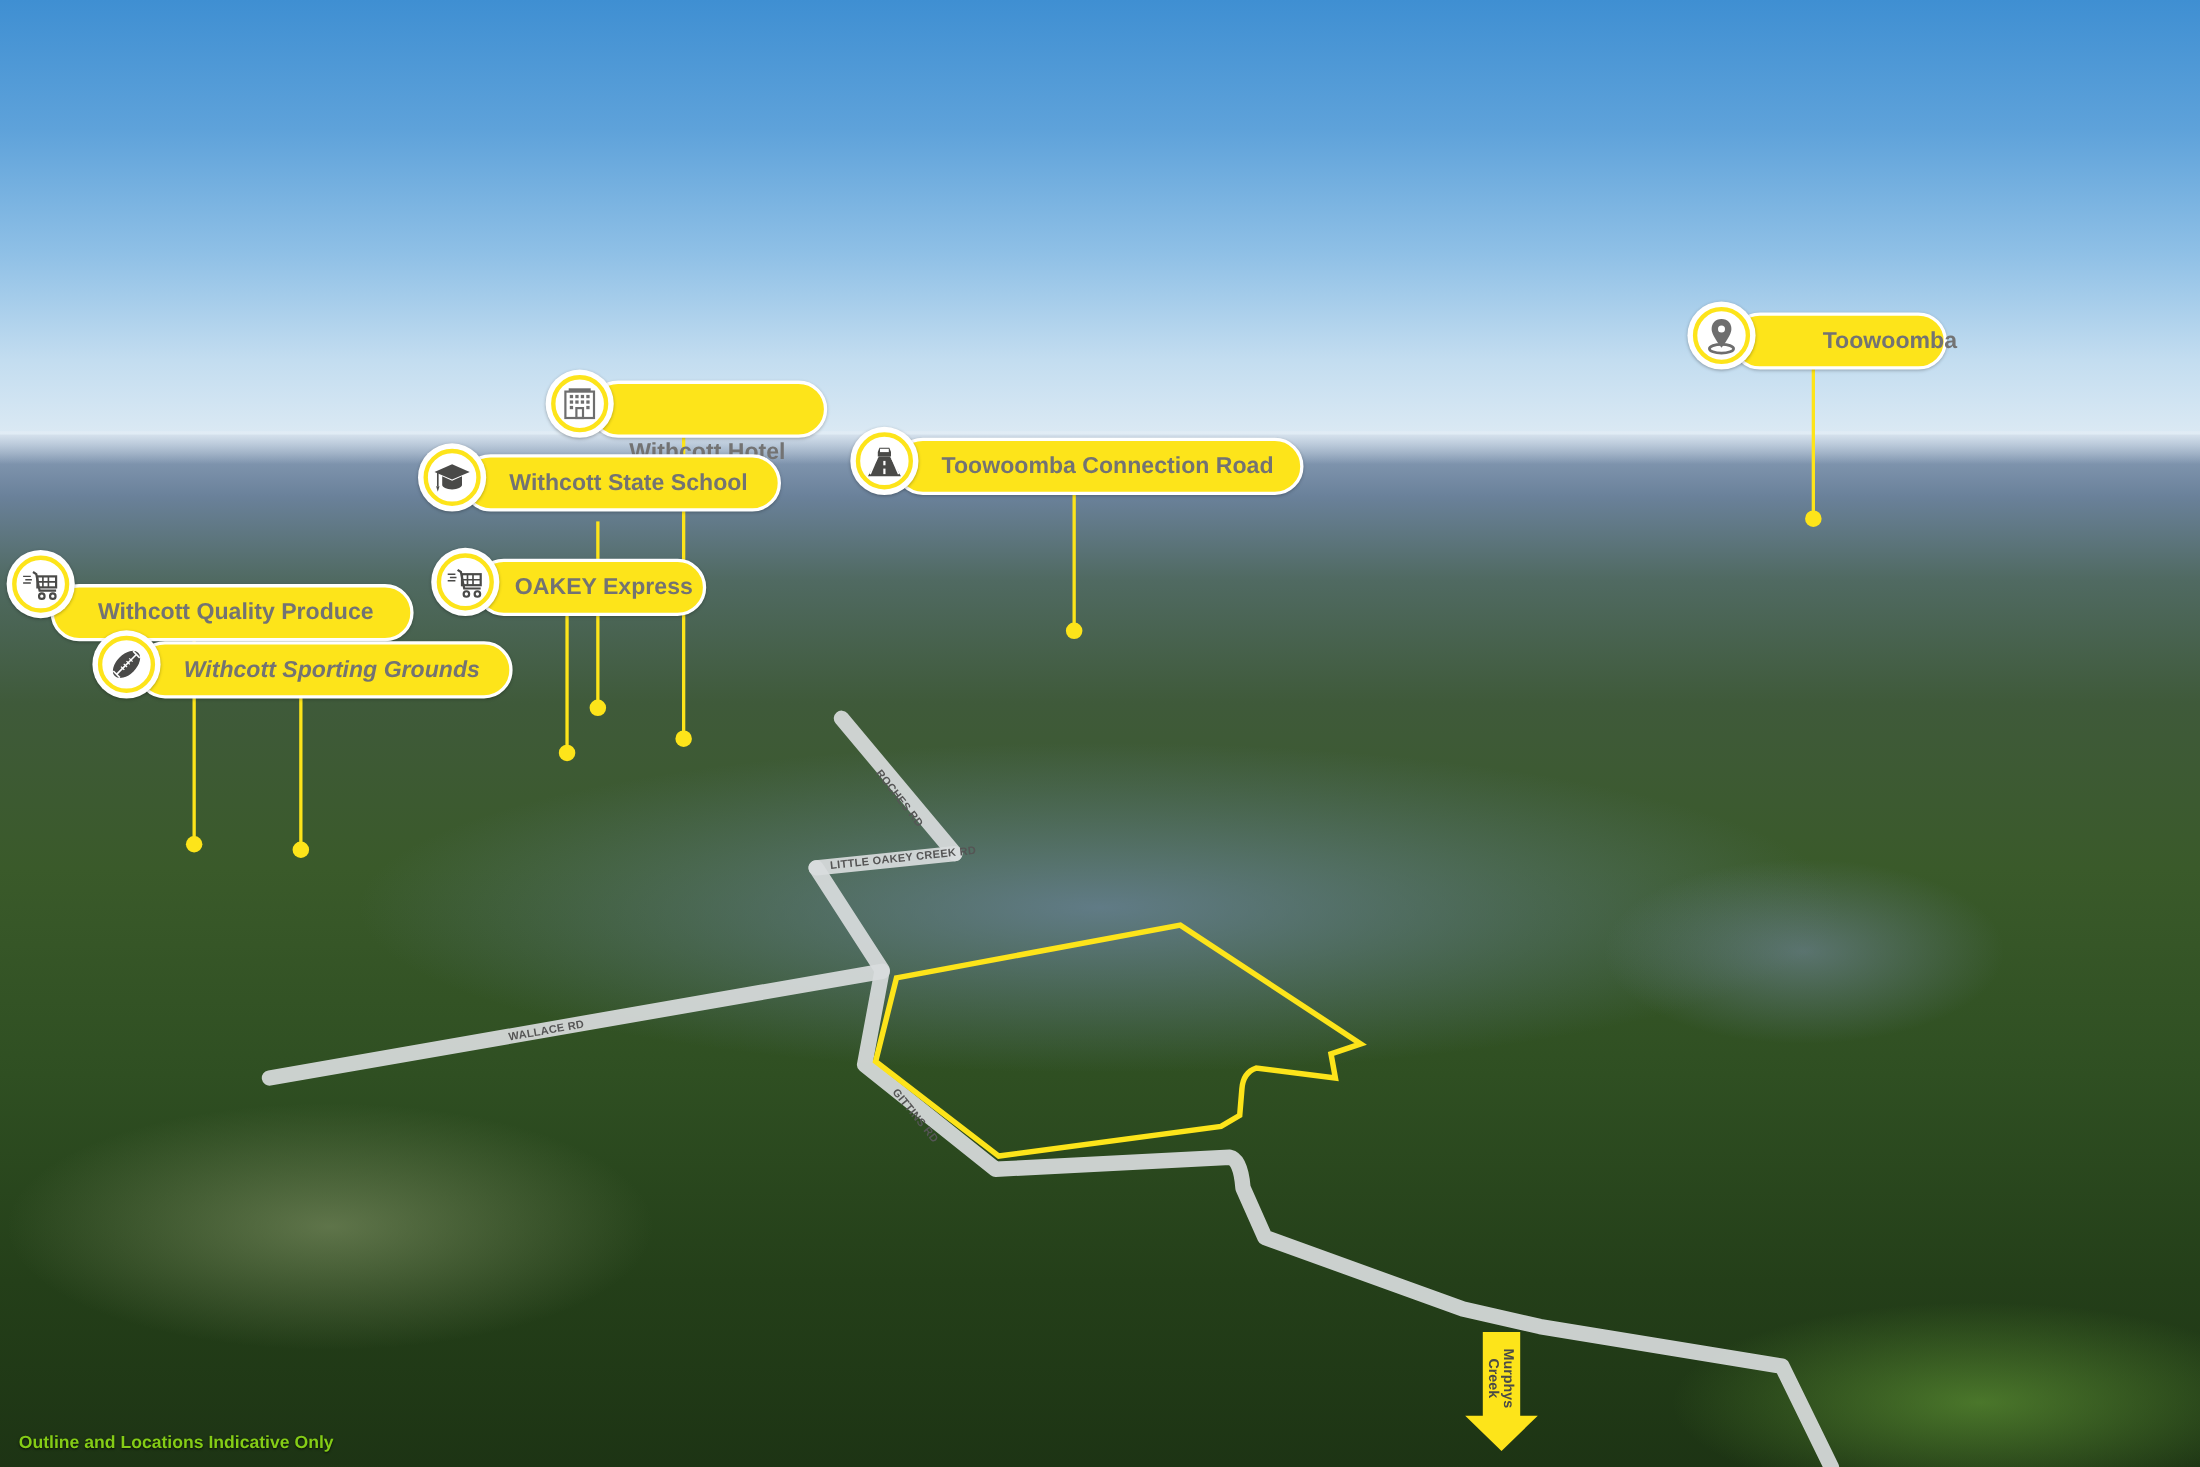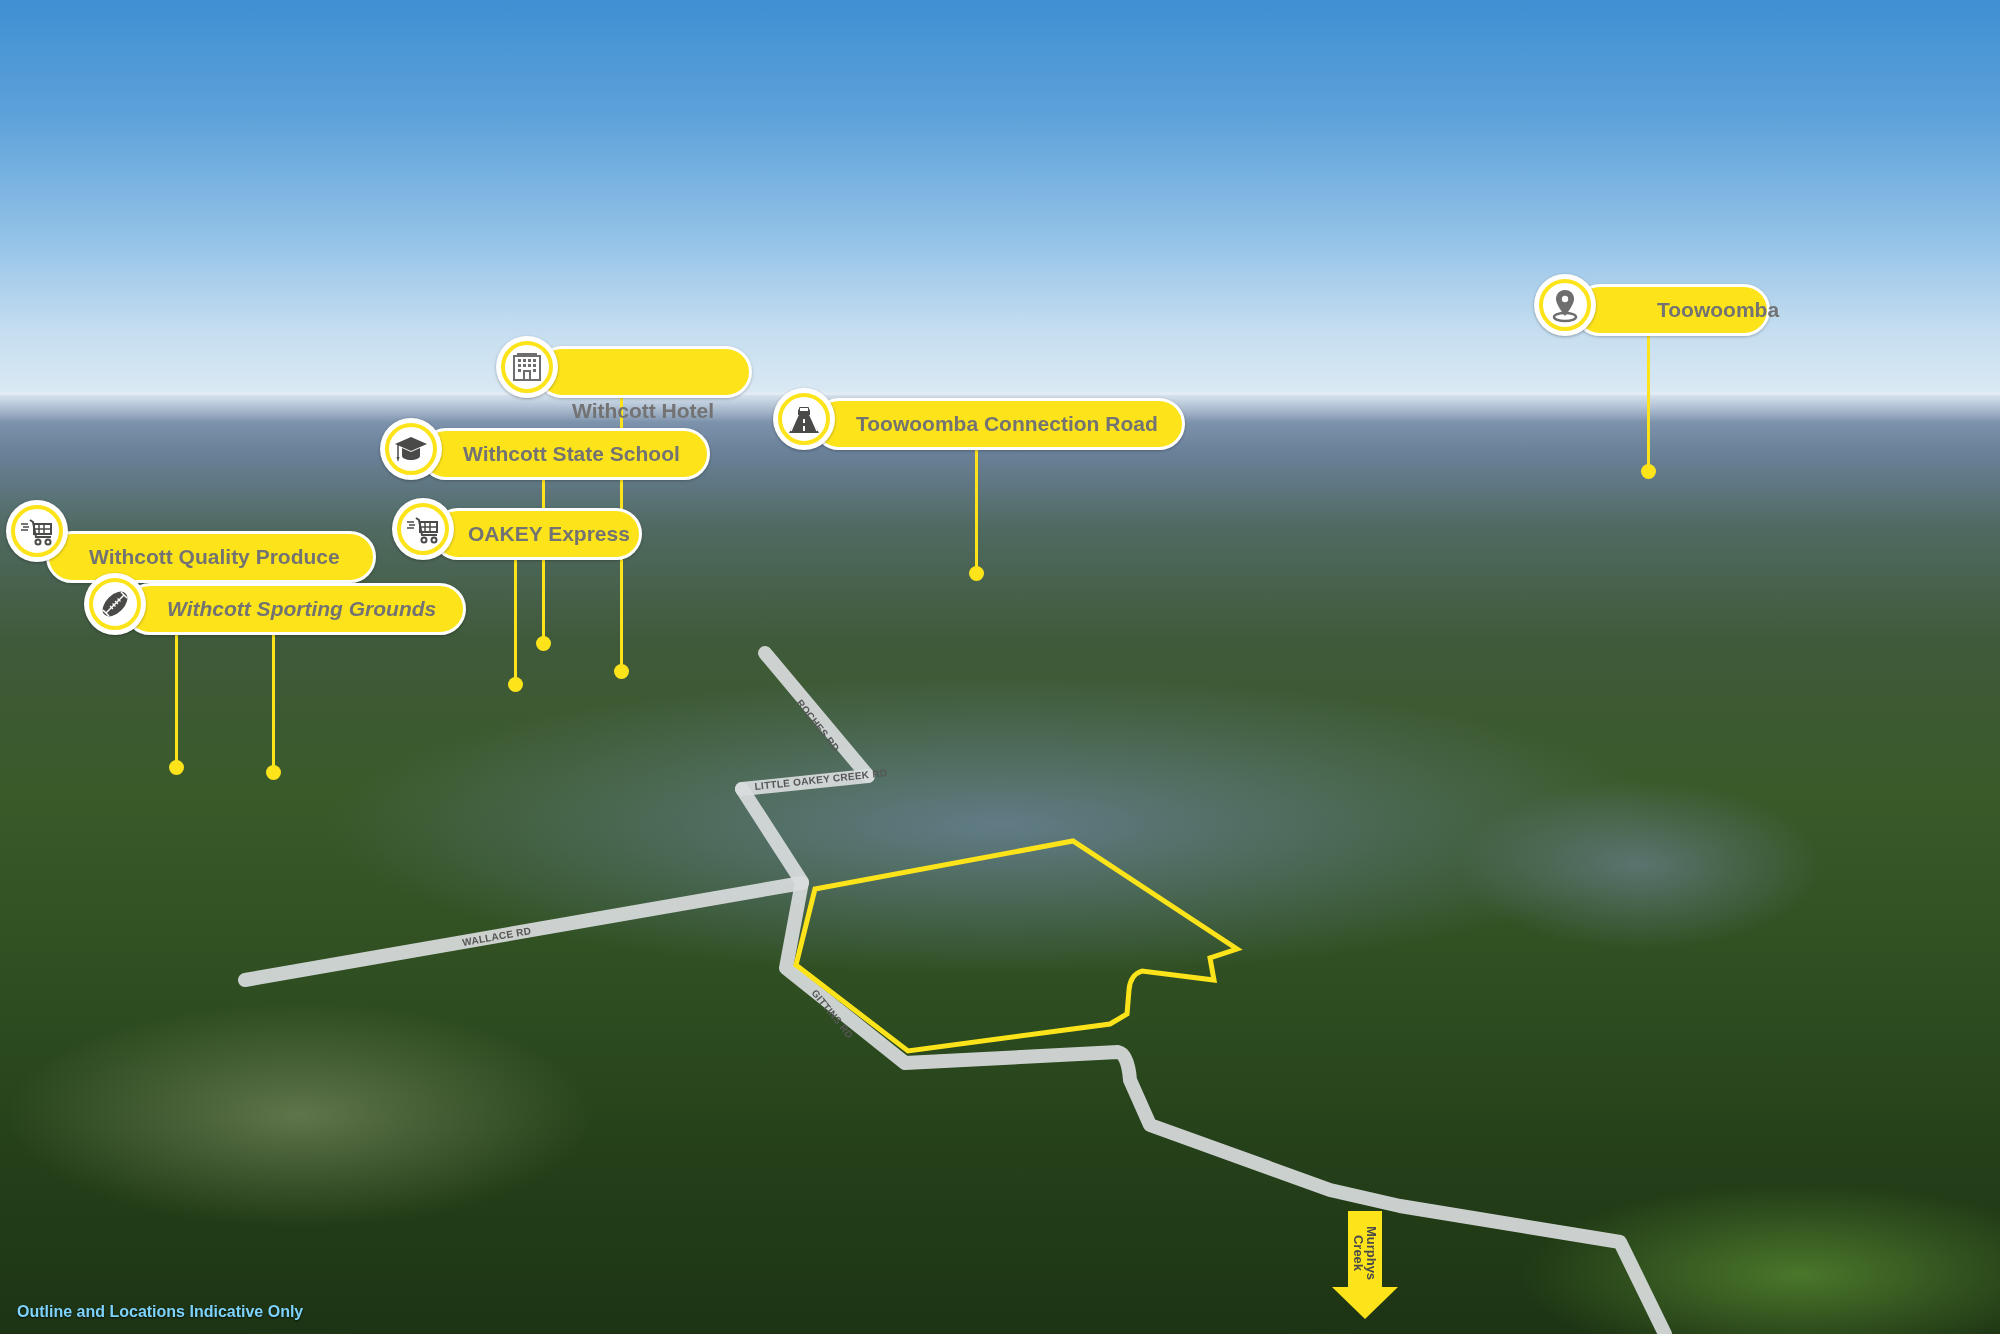--- a/index.html
+++ b/index.html
@@ -25,21 +25,21 @@
   .poi .pill span{position:absolute;top:0;line-height:46px;font-weight:bold;font-size:21px;color:#737373;white-space:nowrap;}
   .poi .icon-circle{position:absolute;left:0;top:-9px;width:62px;height:62px;border-radius:50%;background:#fff;box-shadow:0 1px 3px rgba(0,0,0,0.3);}
   .poi .icon-circle::before{content:"";position:absolute;left:5px;top:5px;width:52px;height:52px;border-radius:50%;box-sizing:border-box;border:4px solid #fde41a;}
   .poi .icon-circle svg{position:absolute;left:13px;top:13px;width:36px;height:36px;}
   .leader{position:absolute;width:3px;background:#fde41a;}
   .dot{position:absolute;width:15px;height:15px;border-radius:50%;background:#fde41a;}
 
   .murphys{position:absolute;left:1330px;top:1211px;width:70px;height:110px;}
   .murphys .label{position:absolute;left:20px;top:4px;width:30px;height:76px;display:flex;align-items:center;justify-content:center;}
   .murphys .label span{display:block;transform:rotate(90deg);white-space:nowrap;font-size:13px;font-weight:bold;color:#4a4a48;line-height:13px;text-align:center;}
-  .disclaimer{position:absolute;left:17px;top:1303px;font-size:16px;font-weight:bold;color:#7dd3fc;text-shadow:0 1px 2px rgba(0,0,0,0.8);}
+  .disclaimer{position:absolute;left:17px;top:1303px;font-size:16px;font-weight:bold;color:#84cc16;text-shadow:0 1px 2px rgba(0,0,0,0.8);}
 </style>
 </head>
 <body>
 
 <div class="scene">
   <div class="sky"></div>
   <div class="land"></div>
   <div class="haze"></div>
 
   <svg class="overlay" width="2000" height="1334" viewBox="0 0 2000 1334">
@@ -131,21 +131,21 @@
         <rect x="17" y="18" width="2" height="4" fill="#fff"></rect>
         <rect x="17" y="25" width="2" height="5" fill="#fff"></rect>
         <path d="M11 16 L5 30" stroke="#fff" stroke-width="1.5"></path>
         <path d="M25 16 L31 30" stroke="#fff" stroke-width="1.5"></path>
         <path d="M12 10 L13.5 6 L22.5 6 L24 10 L24 14 L12 14 Z" fill="#4a4a48"></path>
         <rect x="14" y="7" width="8" height="3" fill="#fff"></rect>
       </svg>
     </div>
   </div>
 
-  <div class="poi" style="left:380px;top:427px;width:330px;">
+  <div class="poi" style="left:380px;top:412px;width:330px;">
     <div class="pill" style="left:40px;width:284px;">
         <span style="left:40px;">Withcott State School</span>
       </div>
     <div class="icon-circle">
       <svg viewBox="0 0 36 36">
         <path d="M2 13 L18 6 L34 13 L18 20 Z" fill="#4a4a48"></path>
         <path d="M9 17 L9 25 C9 27 13 29 18 29 C23 29 27 27 27 25 L27 17 L18 21 Z" fill="#4a4a48"></path>
         <path d="M5 14 L5 26" stroke="#4a4a48" stroke-width="1.5"></path>
         <path d="M3.5 26 L5 31 L6.5 26 Z" fill="#4a4a48"></path>
       </svg>

